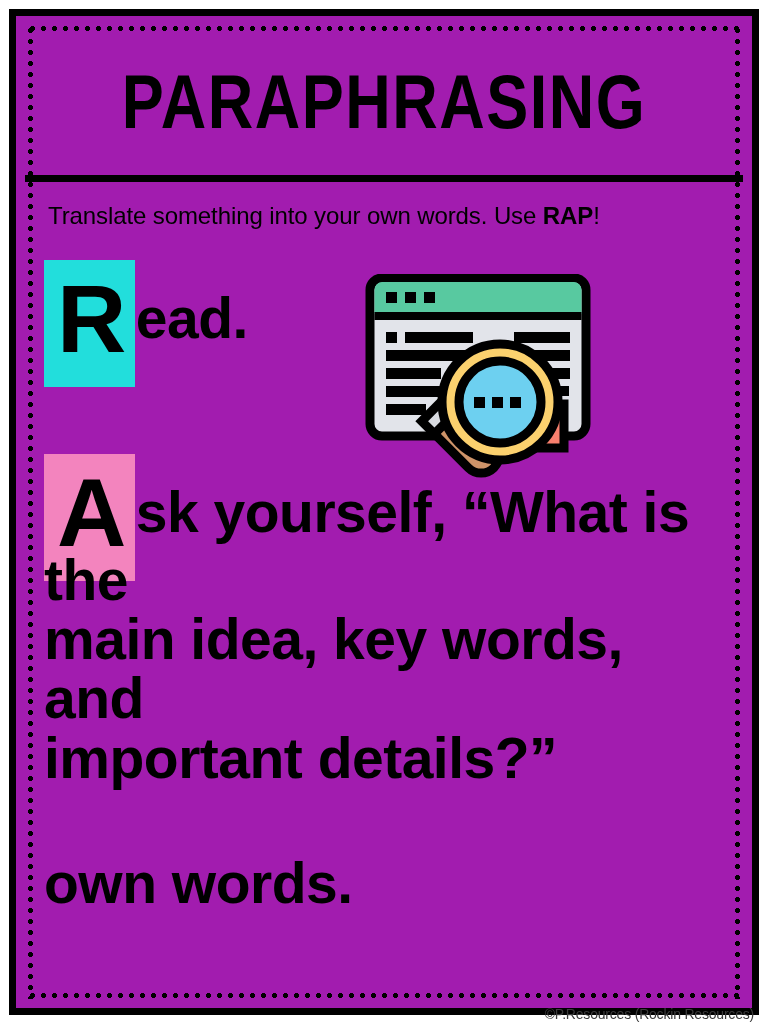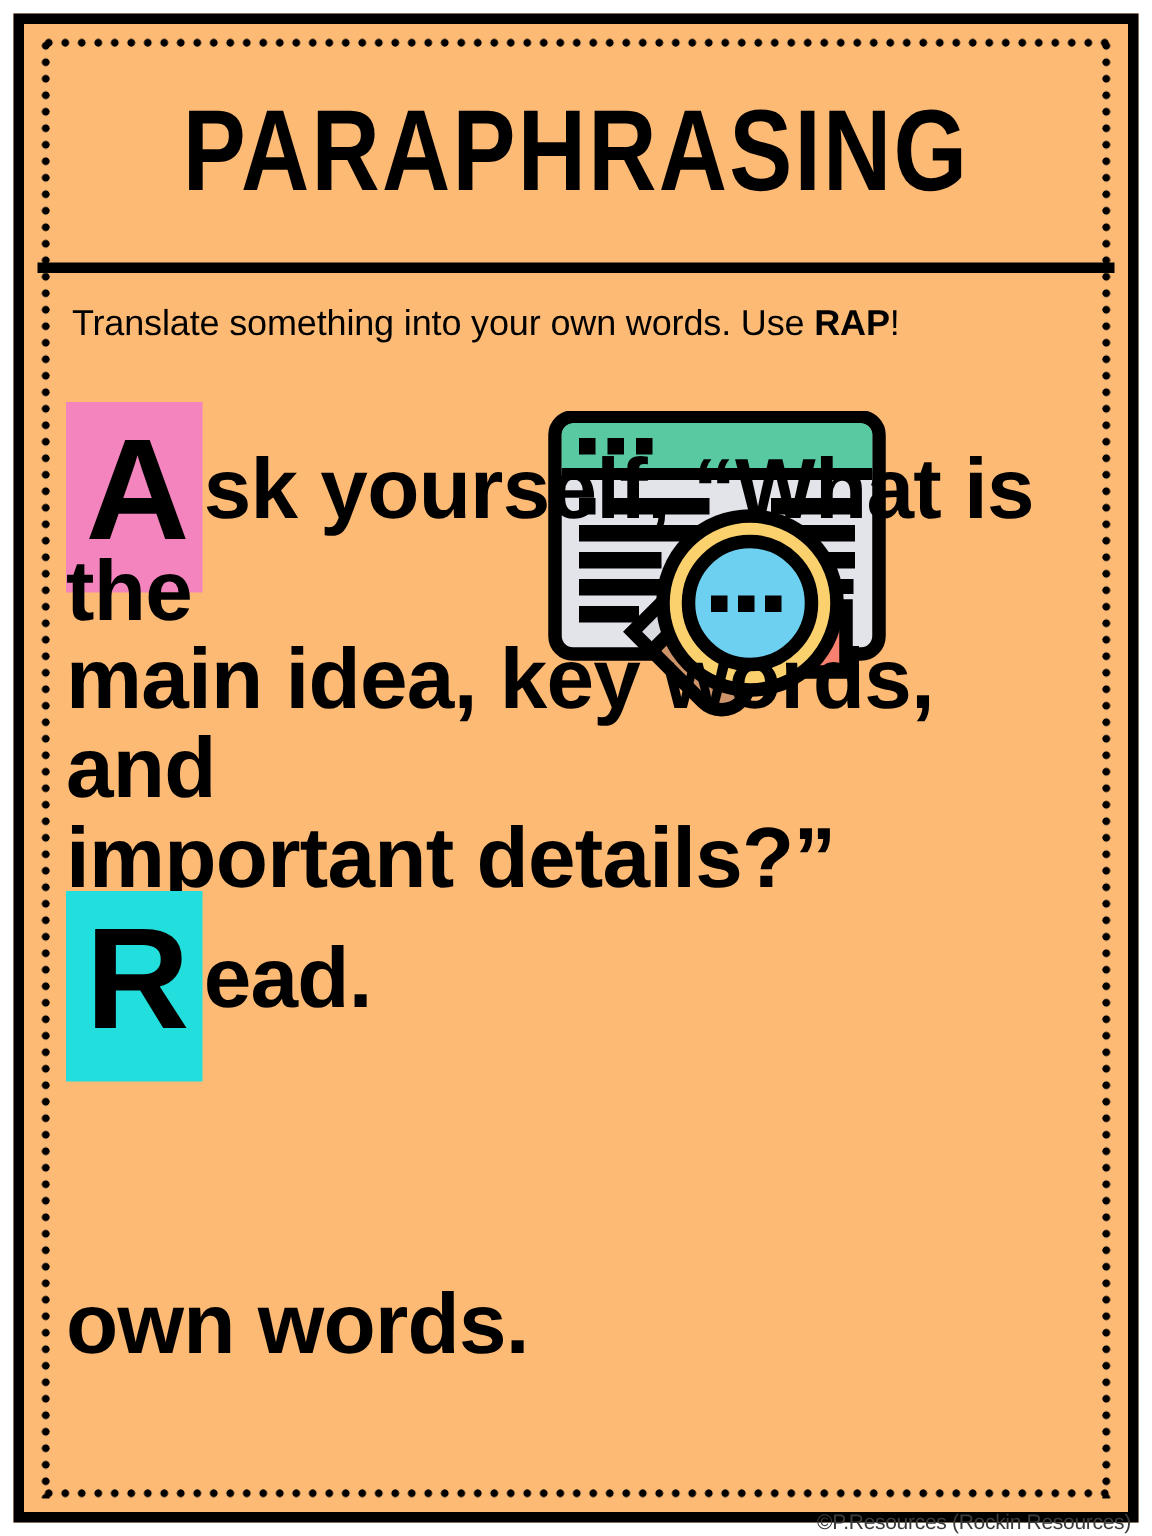--- a/index.html
+++ b/index.html
@@ -17,21 +17,21 @@
 
   
   .poster {
     position: absolute;
     left: 9px;
     top: 9px;
     width: 750px;
     height: 1006px;
     box-sizing: border-box;
     border: 7px solid #000000;
-    background: #fdba74;
+    background: #a21caf;
   }
 
   .poster-inner {
     position: absolute;
     left: 0;
     top: 0;
     right: 0;
     bottom: 0;
     box-sizing: border-box;
     padding: 10px 12px 4px 12px;
@@ -231,30 +231,30 @@
         <circle cx="136" cy="128" r="58" fill="#FBD16E" stroke="#000" stroke-width="9"></circle>
         <circle cx="136" cy="128" r="41" fill="#6DD0F0" stroke="#000" stroke-width="9"></circle>
         <rect x="110" y="123" width="11" height="11" fill="#000"></rect>
         <rect x="128" y="123" width="11" height="11" fill="#000"></rect>
         <rect x="146" y="123" width="11" height="11" fill="#000"></rect>
       </svg>
     </div>
 
     <div class="rap-list">
 
+      <div class="rap-item item-r">
+        <p class="rap-text"><span class="hl hl-cyan"><span>R</span></span><span>ead.</span></p>
+      </div>
+
       <div class="rap-item item-a">
         <p class="rap-text"><span class="hl hl-pink"><span>A</span></span><span>sk yourself, “What is the</span></p>
         <p class="rap-text">main idea, key words, and</p>
         <p class="rap-text">important details?”</p>
       </div>
 
-      <div class="rap-item item-r">
-        <p class="rap-text"><span class="hl hl-cyan"><span>R</span></span><span>ead.</span></p>
-      </div>
-
       <div class="rap-item item-p">
         <p class="rap-text">own words.</p>
       </div>
 
     </div>
 
   </div>
 </div>
 
 <div class="credit" style="position:absolute; right:14px; bottom:2px;">©P.Resources (Rockin Resources)</div>

